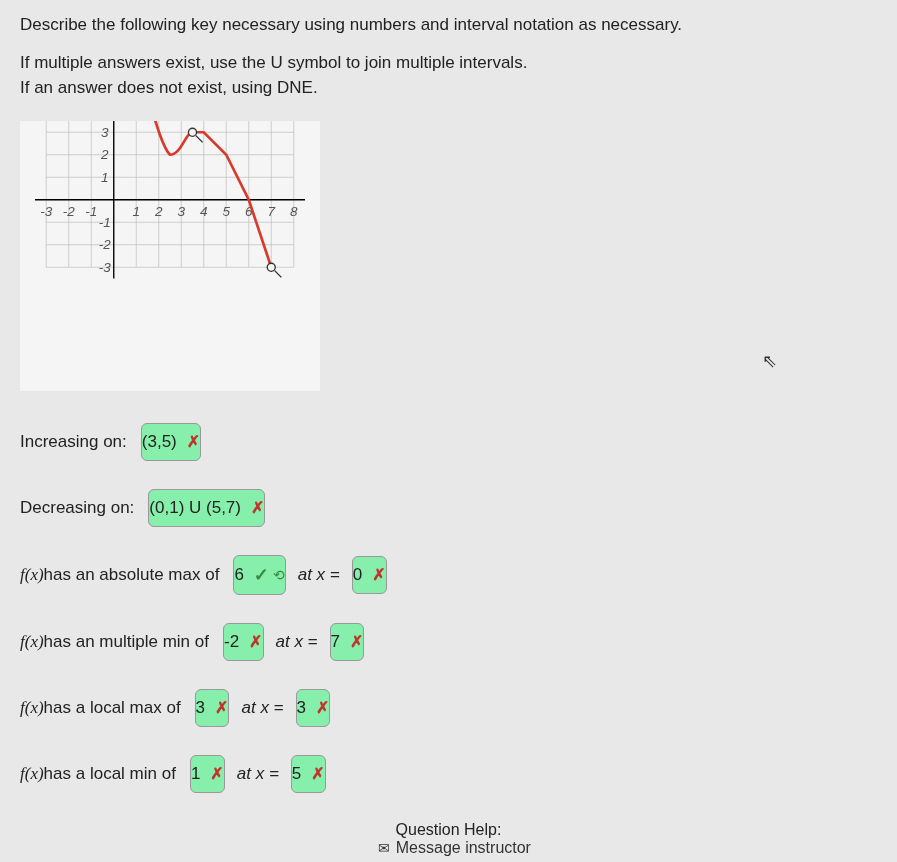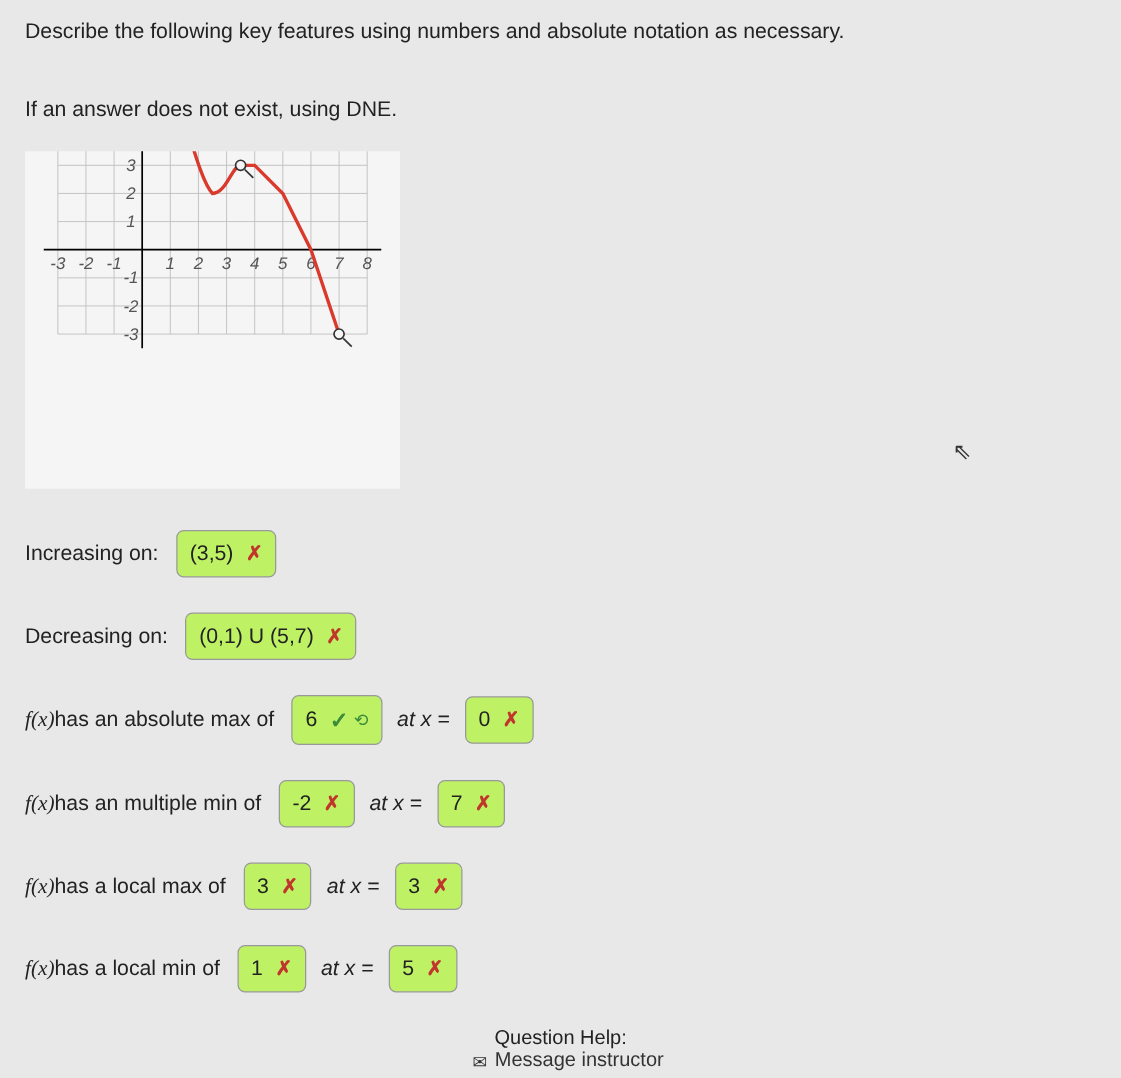--- a/index.html
+++ b/index.html
@@ -41,22 +41,22 @@
     }
     .row-label {
       margin-right: 8px;
       text-align: center;
     }
     .answer-box {
       display: inline-flex;
       align-items: center;
       border: 1px solid #999;
       border-radius: 6px;
-      padding: 8px 10px;
-      background: #bef264;
+      padding: 8px 0;
+      background: #86efac;
       margin: 0 6px;
       font-size: 17px;
     }
     .answer-value {
       margin-right: 10px;
     }
     .mark-x {
       color: #c1362c;
       font-weight: bold;
       font-size: 16px;
@@ -102,23 +102,23 @@
       right: 120px;
       top: 350px;
       font-size: 18px;
       color: #333;
     }
   </style>
 </head>
 <body>
 
 <div class="container">
-  <div class="instructions">Describe the following key features using numbers and absolute notation as necessary.</div>
+  <div class="instructions">Describe the following key necessary using numbers and interval notation as necessary.</div>
   <div class="instructions">
-    <br>
+    <span>If multiple answers exist, use the U symbol to join multiple intervals.</span><br>
     <span>If an answer does not exist, using DNE.</span>
   </div>
 
   <div class="graph-section">
     <svg class="graph" viewBox="-3.5 -8.5 12 12" style="transform: scaleY(-1);">
 
       <g stroke="#bbb" stroke-width="0.03">
         <line x1="-3" y1="-3" x2="-3" y2="8"></line>
           <line x1="-2" y1="-3" x2="-2" y2="8"></line>
           <line x1="-1" y1="-3" x2="-1" y2="8"></line>

